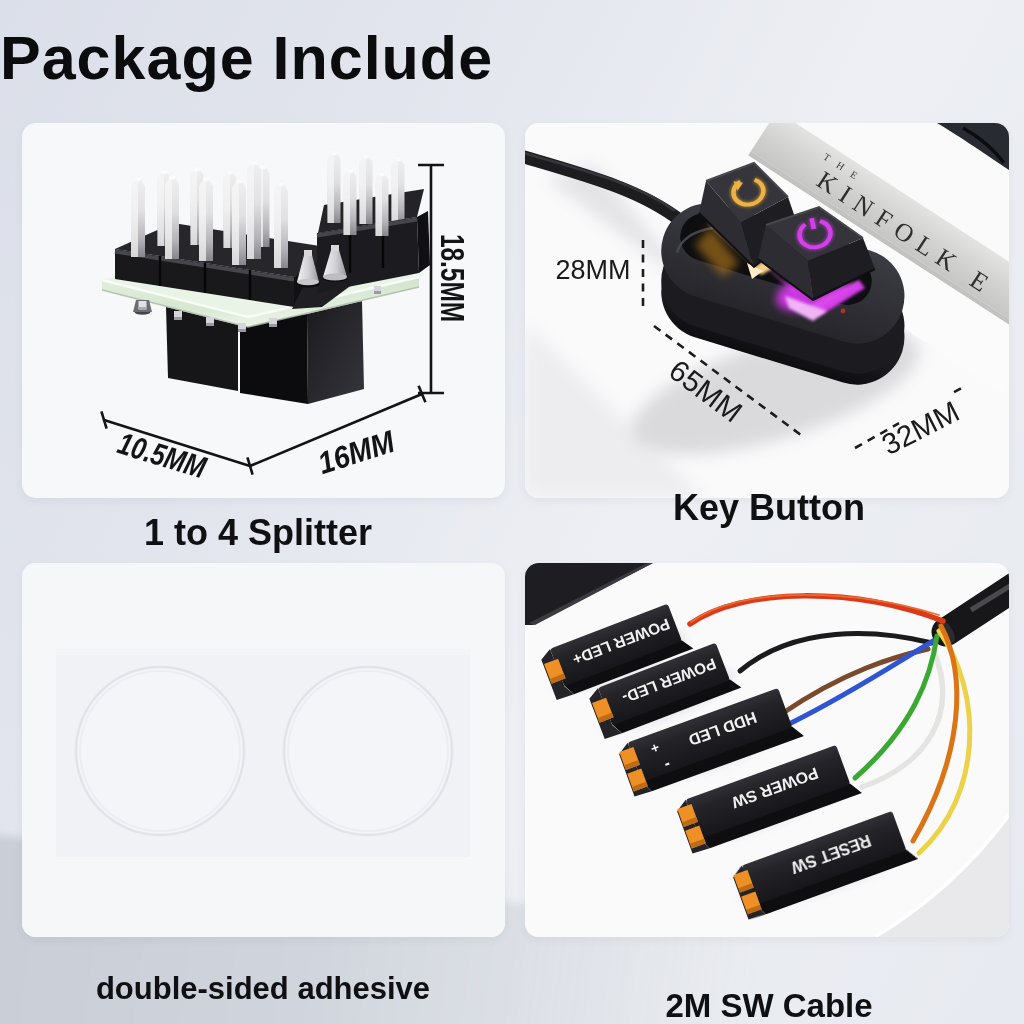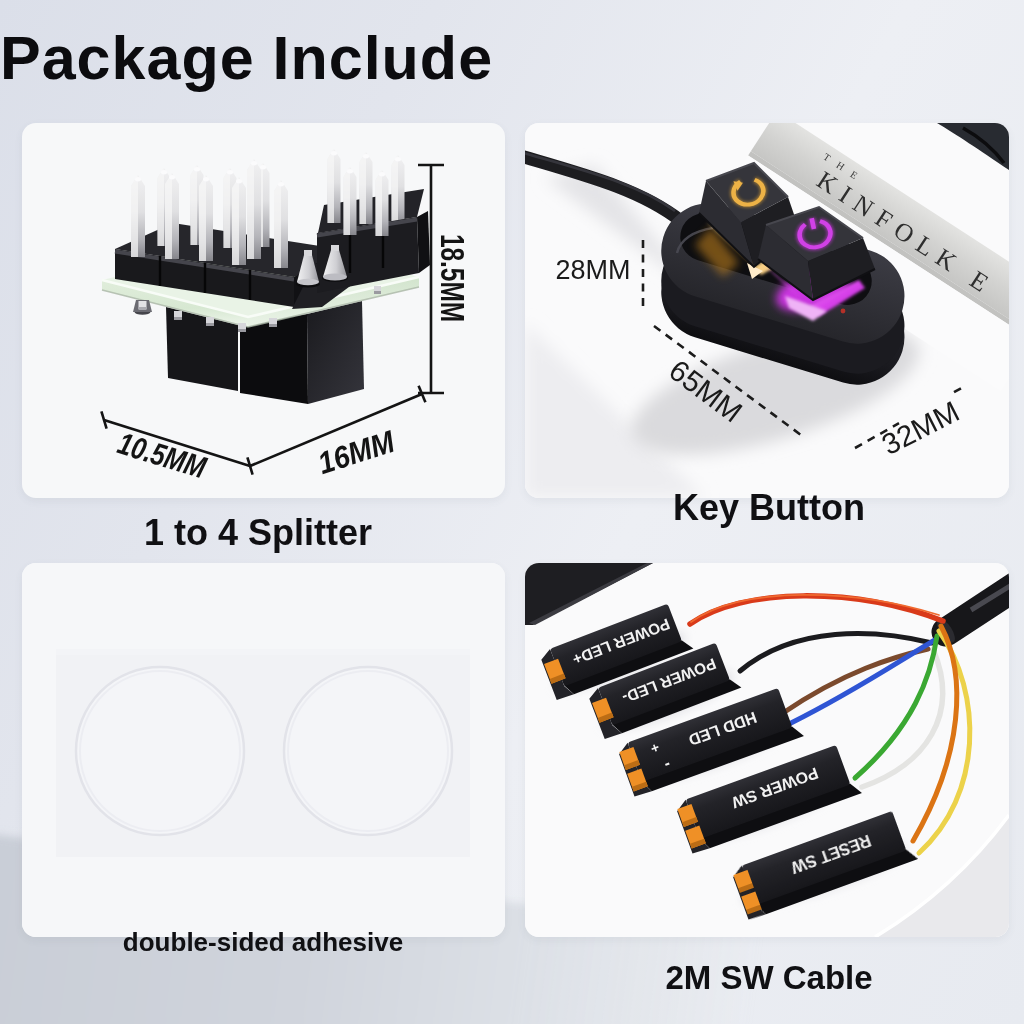--- a/index.html
+++ b/index.html
@@ -417,14 +417,14 @@
           <rect x="-91" y="-1" width="15" height="5" fill="#bc6d15"></rect>
 <rect x="-91" y="8" width="15" height="19" fill="#ef9026"></rect>
           <rect x="-91" y="22" width="15" height="5" fill="#bc6d15"></rect>
 <text transform="rotate(180)" x="-8" y="7" font-size="16" text-anchor="middle">RESET SW</text>
 </g>
 </g>
 </svg>
   </div>
 <div class="lbl" style="left:258px;top:515px">1 to 4 Splitter</div>
 <div class="lbl" style="left:769px;top:490px">Key Button</div>
-<div class="lbl" style="left:263px;top:926px;font-size:26px;line-height:33px">double-sided adhesive</div>
-<div class="lbl" style="left:769px;top:961px;font-size:33px;line-height:33px">2M SW Cable</div>
+<div class="lbl" style="left:263px;top:972px;font-size:31px;line-height:33px">double-sided adhesive</div>
+<div class="lbl" style="left:769px;top:989px;font-size:33px;line-height:33px">2M SW Cable</div>
 
 </body></html>

